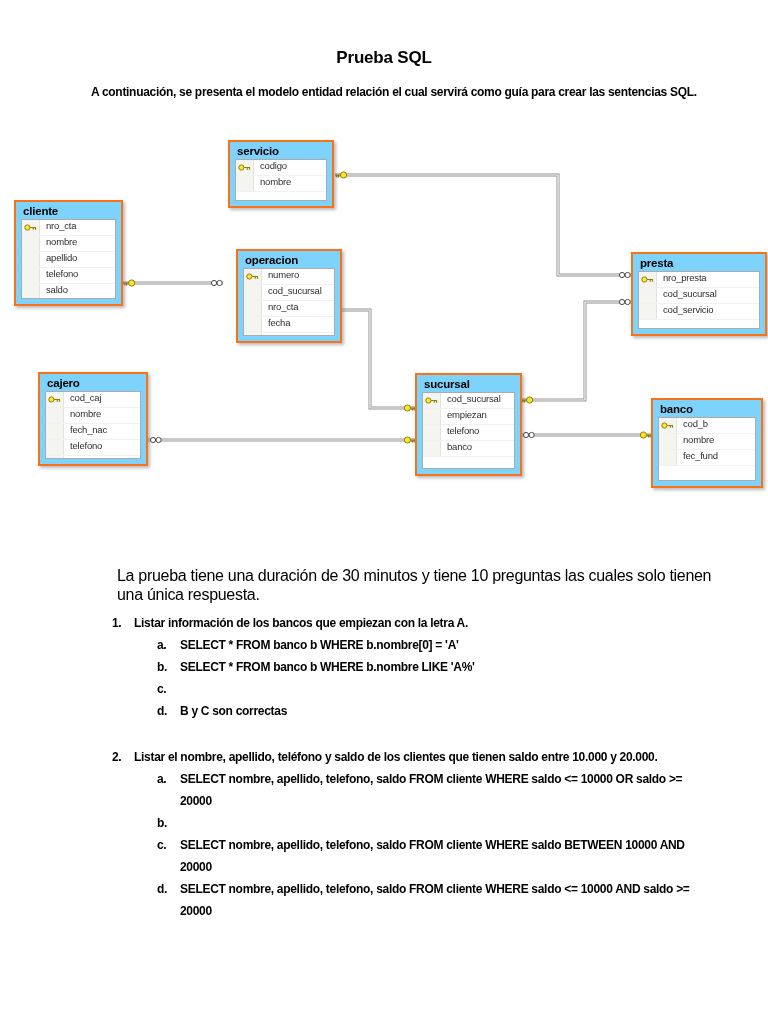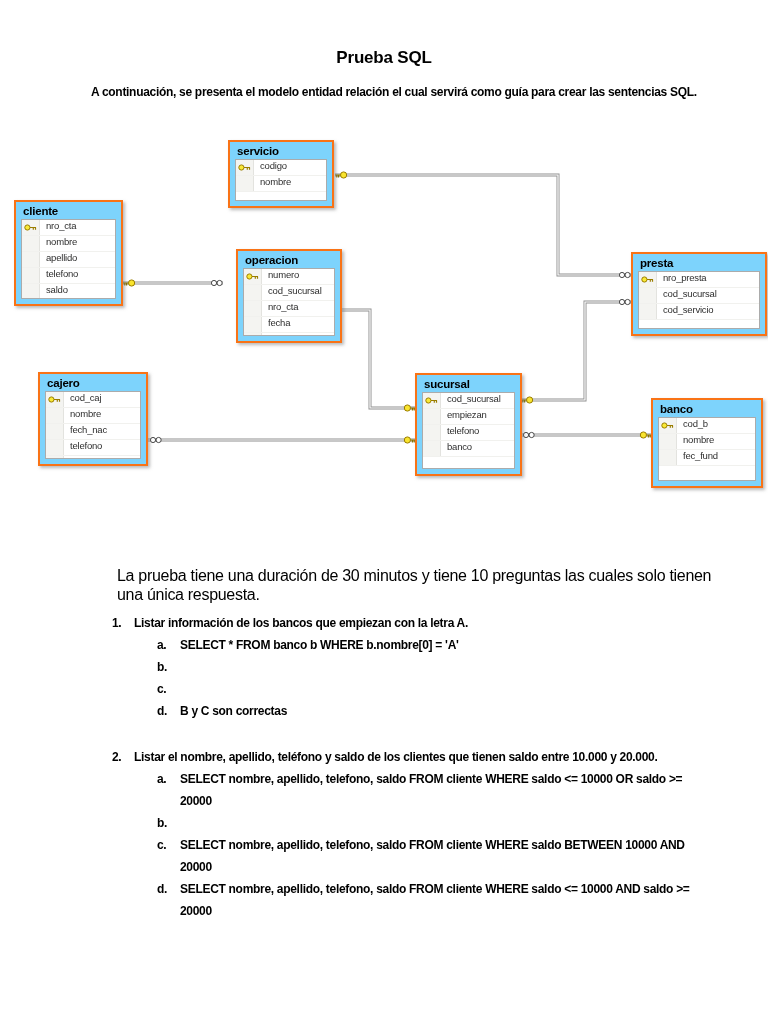--- a/index.html
+++ b/index.html
@@ -291,20 +291,21 @@
     <div class="q-row">
       <span class="q-num">1.</span>
       <div class="q-text">Listar información de los bancos que empiezan con la letra A.</div>
     </div>
     <div class="opt-row">
       <span class="opt-letter">a.</span>
       <div class="opt-text">SELECT * FROM banco b WHERE b.nombre[0] = 'A'</div>
     </div>
     <div class="opt-row">
       <span class="opt-letter">b.</span>
+      <div class="opt-text">SELECT * FROM banco b WHERE b.nombre LIKE 'A%'</div>
     </div>
     <div class="opt-row">
       <span class="opt-letter">c.</span>
     </div>
     <div class="opt-row">
       <span class="opt-letter">d.</span>
       <div class="opt-text">B y C son correctas</div>
     </div>
     <div class="q-row q-gap">
       <span class="q-num">2.</span>

